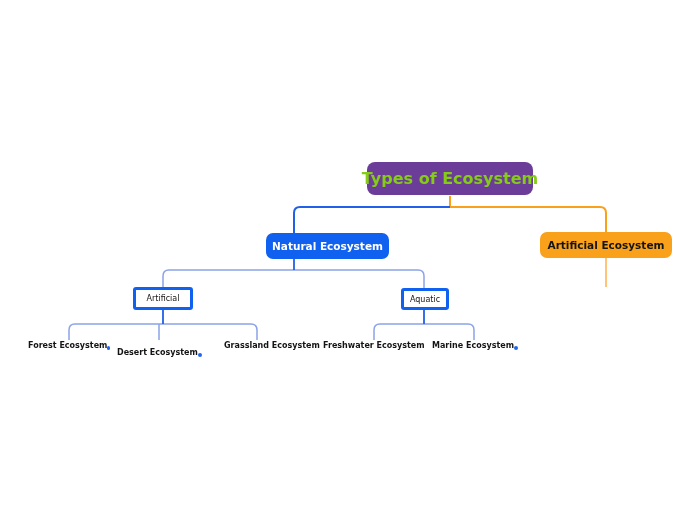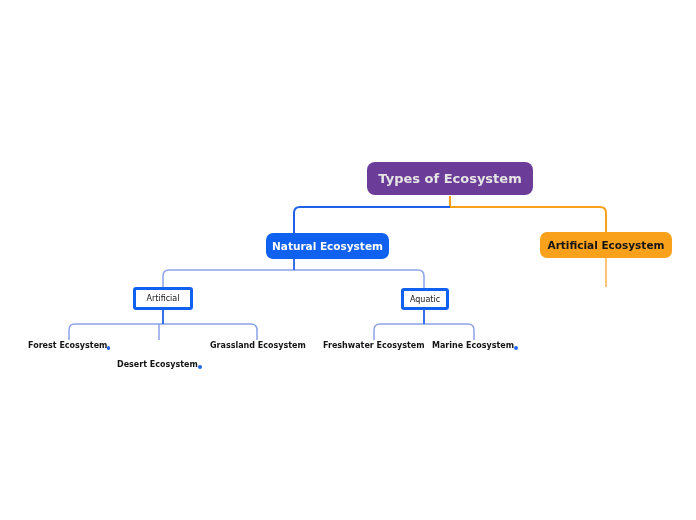--- a/index.html
+++ b/index.html
@@ -28,23 +28,23 @@
     z-index: 1;
     display: flex;
     align-items: center;
     justify-content: center;
     box-sizing: border-box;
     white-space: nowrap;
     cursor: default;
   }
   .node-root {
     background: var(--color-root_fill);
-    color: #e5e5e5;
+    color: #84cc16;
     font-weight: bold;
-    font-size: 13px;
+    font-size: 16px;
     border-radius: 8px;
   }
   .node-branch-blue {
     background: var(--color-branch_blue);
     color: #ffffff;
     font-weight: bold;
     font-size: 10.5px;
     border-radius: 7px;
   }
   .node-branch-orange {
@@ -128,26 +128,26 @@
   <div class="node node-box-blue" style="left:133px; top:287px; width:60px; height:23px;">Artificial</div>
 
   <div class="node node-box-blue" style="left:401px; top:288px; width:48px; height:22px;">Aquatic</div>
 
 
   <div class="leaf" style="left:28px; top:341px; width:82px;">
     <span class="leaf-label">Forest Ecosystem</span>
     <span class="leaf-bar"></span>
   </div>
 
-  <div class="leaf" style="left:117px; top:360px; width:85px;">
+  <div class="leaf" style="left:117px; top:348px; width:85px;">
     <span class="leaf-label">Desert Ecosystem</span>
     <span class="leaf-bar"></span>
   </div>
 
-  <div class="leaf" style="left:210px; top:341px; width:97px;gap:17px;">
+  <div class="leaf" style="left:224px; top:341px; width:97px;gap:17px;">
     <span class="leaf-label">Grassland Ecosystem</span>
     <span class="leaf-bar"></span>
   </div>
 
   <div class="leaf" style="left:323px; top:341px; width:102px;gap:48px;">
     <span class="leaf-label">Freshwater Ecosystem</span>
     <span class="leaf-bar"></span>
   </div>
 
   <div class="leaf" style="left:432px; top:341px; width:86px;">

